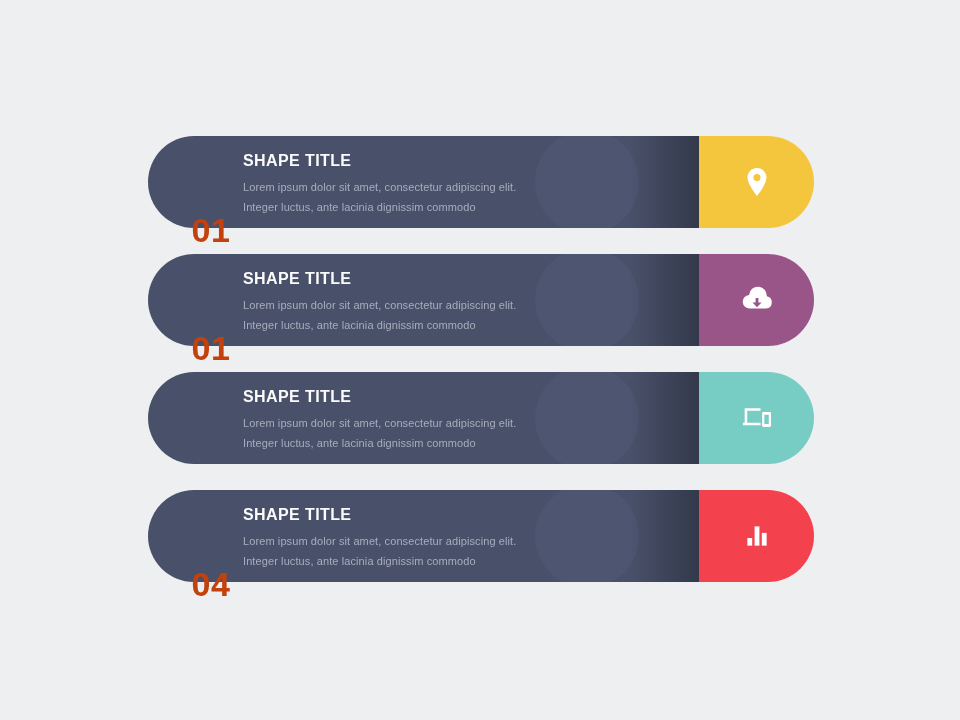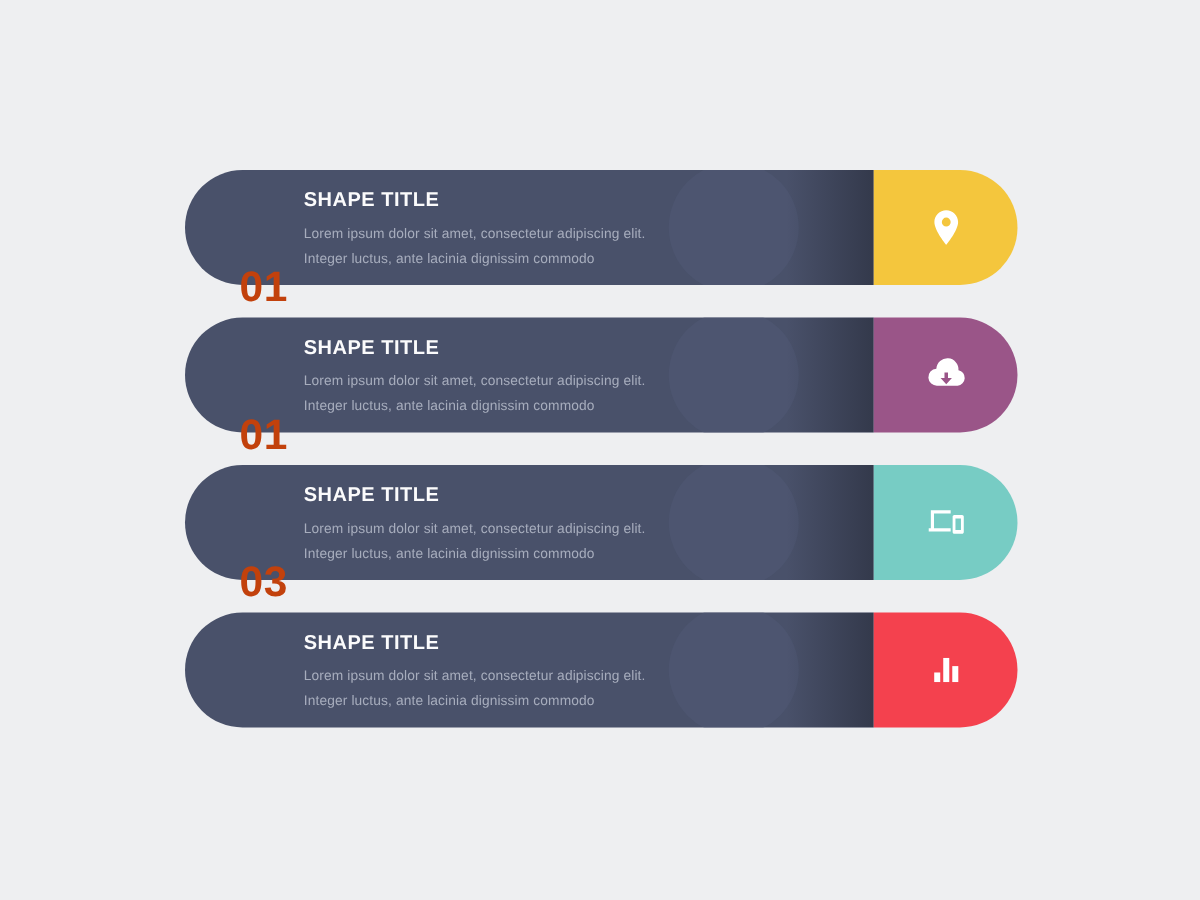--- a/index.html
+++ b/index.html
@@ -176,40 +176,40 @@
         <span class="cap-icon">
           <svg viewBox="0 0 24 24">
               <path d="M18.9 9.3A6.2 6.2 0 0 0 6.4 8.4 4.8 4.8 0 0 0 7 18h11.4a4.4 4.4 0 0 0 .5-8.7zM13 10.6v3.1h2.2L12 17.2l-3.2-3.5H11v-3.1z"></path>
             </svg>
         </span>
       </div>
     </div>
 
     <div class="row">
       <div class="row-body" style="background: rgb(73, 81, 106);"></div>
-      <div class="row-number">03</div>
       <div class="row-text">
         <div class="row-title" style="color: rgb(251, 251, 252);">SHAPE TITLE</div>
         <div class="row-desc" style="color: rgb(167, 173, 189);">
           <span>Lorem ipsum dolor sit amet, consectetur  adipiscing elit.</span>
           <span class="line2">Integer luctus,  ante lacinia dignissim commodo</span>
         </div>
       </div>
       <div class="row-cap" style="background: rgb(119, 204, 196);">
         <span class="cap-icon">
           <svg viewBox="0 0 24 24">
             <path d="M3.3 5.1h11.2v1.8H5.1v8.4h9.4v1.8H2.1v-1.8h1.2z"></path>
             <path d="M16.6 7.7h4.3c.6 0 1 .4 1 1v8.6c0 .6-.4 1-1 1h-4.3c-.6 0-1-.4-1-1V8.7c0-.6.4-1 1-1zm.6 2v6.6h3.1V9.7z"></path>
           </svg>
         </span>
       </div>
     </div>
 
     <div class="row">
       <div class="row-body" style="background: rgb(73, 81, 106);"></div>
+      <div class="row-number">04</div>
       <div class="row-text">
         <div class="row-title" style="color: rgb(251, 251, 252);">SHAPE TITLE</div>
         <div class="row-desc" style="color: rgb(167, 173, 189);">
           <span>Lorem ipsum dolor sit amet, consectetur  adipiscing elit.</span>
           <span class="line2">Integer luctus,  ante lacinia dignissim commodo</span>
         </div>
       </div>
       <div class="row-cap" style="background: rgb(244, 65, 78);">
         <span class="cap-icon">
           <svg viewBox="0 0 24 24">

